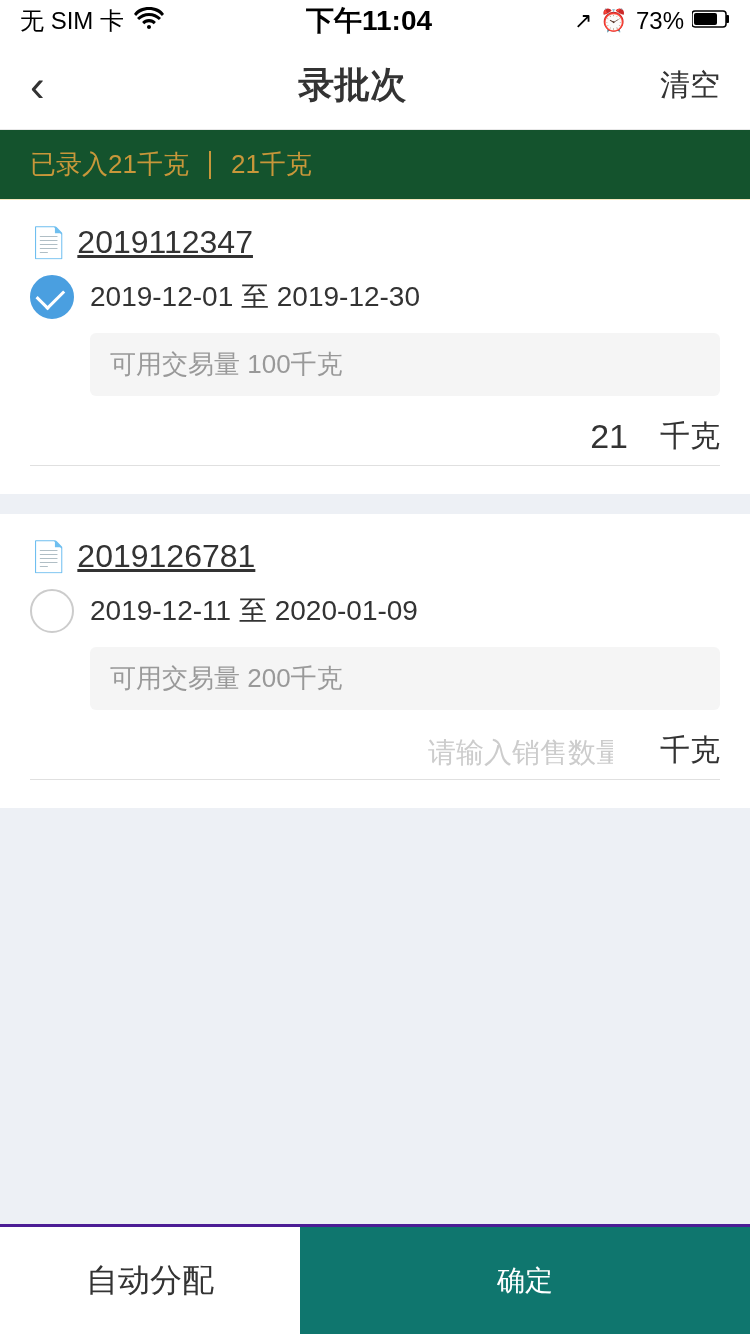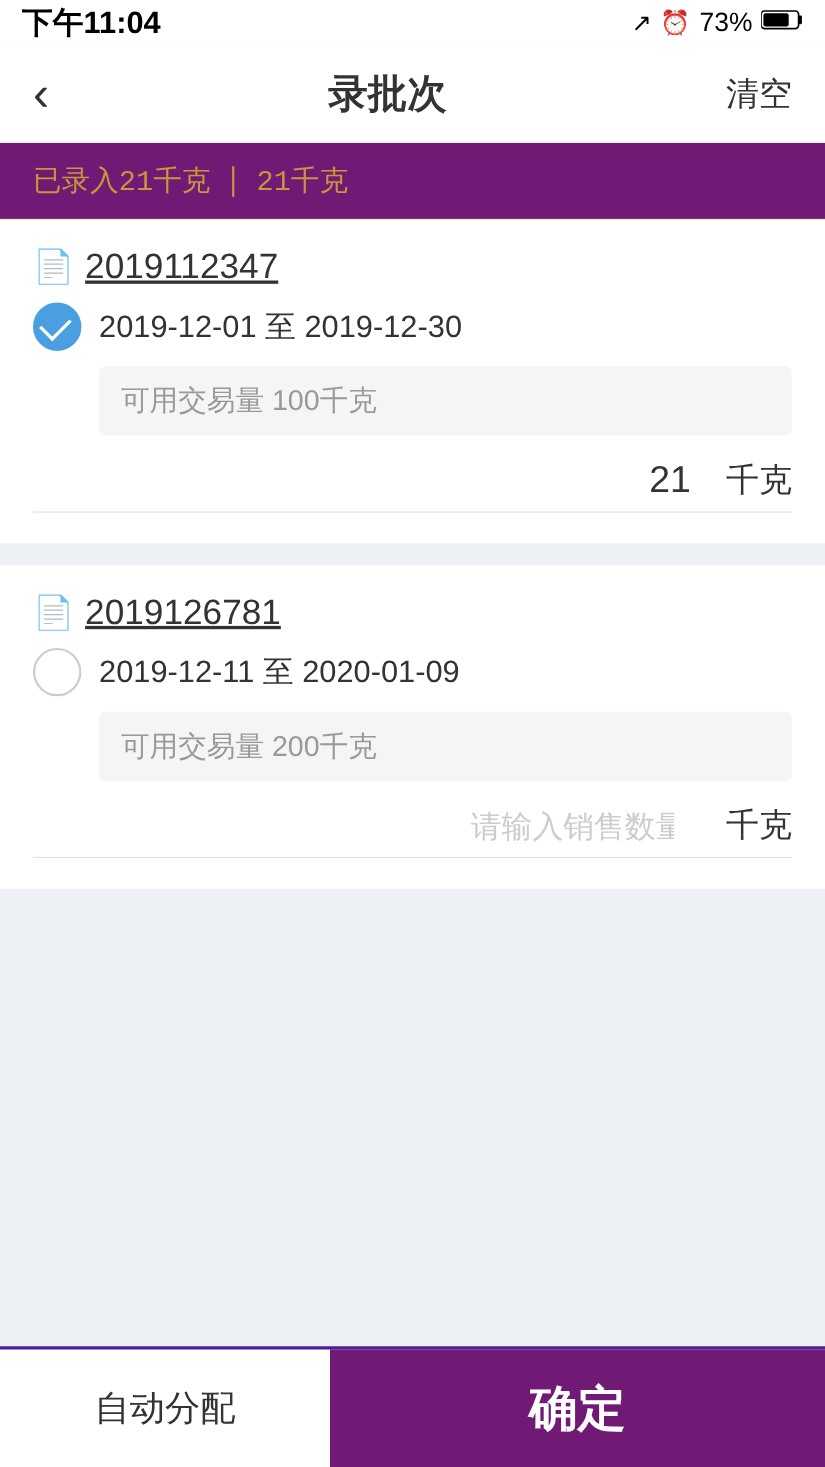--- a/index.html
+++ b/index.html
@@ -70,27 +70,26 @@
     .nav-action {
       font-size: 30px;
       color: #333;
       cursor: pointer;
     }
 
     
     .summary-banner {
       width: 750px;
       height: 70px;
-      background: #701a75;
+      background: #14532d;
       display: flex;
       align-items: center;
       padding: 0 30px;
       gap: 20px;
       border-bottom: 1px solid #f5e8c0;
-      font-family: Liberation Mono, monospace;
     }
     .summary-label {
       font-size: 26px;
       color: #c8973a;
     }
     .summary-divider {
       width: 2px;
       height: 28px;
       background: #c8973a;
     }
@@ -229,39 +228,49 @@
       color: #333;
       background: #fff;
       border: none;
       cursor: pointer;
     }
     .btn-confirm {
       flex: 1.5;
       display: flex;
       align-items: center;
       justify-content: center;
-      font-size: 44px;
+      font-size: 28px;
       color: #fff;
-      background: #701a75;
+      background: #0f766e;
       border: none;
       cursor: pointer;
-      font-weight: bold;
     }
 
     
     .content-area {
       width: 750px;
       min-height: calc(1334px - 42px - 88px - 110px);
       background: #edf0f5;
     }
   </style>
 </head>
 <body>
 
 <div class="status-bar">
+  <div class="status-left">
+    <span>无 SIM 卡</span>
+    <span>
+      <svg width="30" height="22" viewBox="0 0 30 22" fill="none">
+        <path d="M15 18c-1.1 0-2 .9-2 2s.9 2 2 2 2-.9 2-2-.9-2-2-2z" fill="#000"></path>
+        <path d="M15 12c-2.8 0-5.2 1.2-6.9 3.1l2.1 2.1c1.2-1.2 2.9-2 4.8-2s3.6.8 4.8 2l2.1-2.1C20.2 13.2 17.8 12 15 12z" fill="#000"></path>
+        <path d="M15 6C10.3 6 6.1 7.9 3 11l2.1 2.1C7.4 10.8 11 9 15 9s7.6 1.8 9.9 4.1L27 11c-3.1-3.1-7.3-5-12-5z" fill="#000"></path>
+        <path d="M15 0C8.4 0 2.5 2.7 0 6.9L2.1 9C5 5.4 9.7 3 15 3s10 2.4 12.9 6l2.1-2.1C27.5 2.7 21.6 0 15 0z" fill="#000"></path>
+      </svg>
+    </span>
+  </div>
   <div class="status-center">下午11:04</div>
   <div class="status-right">
     <span style="font-size:22px;">↗</span>
     <span style="font-size:22px;">⏰</span>
     <span>73%</span>
     <span>
       <svg width="38" height="20" viewBox="0 0 38 20">
         <rect x="0" y="2" width="34" height="16" rx="3" ry="3" fill="none" stroke="#000" stroke-width="1.5"></rect>
         <rect x="34" y="6" width="3" height="8" rx="1" fill="#000"></rect>
         <rect x="2" y="4" width="23" height="12" rx="2" fill="#000"></rect>

